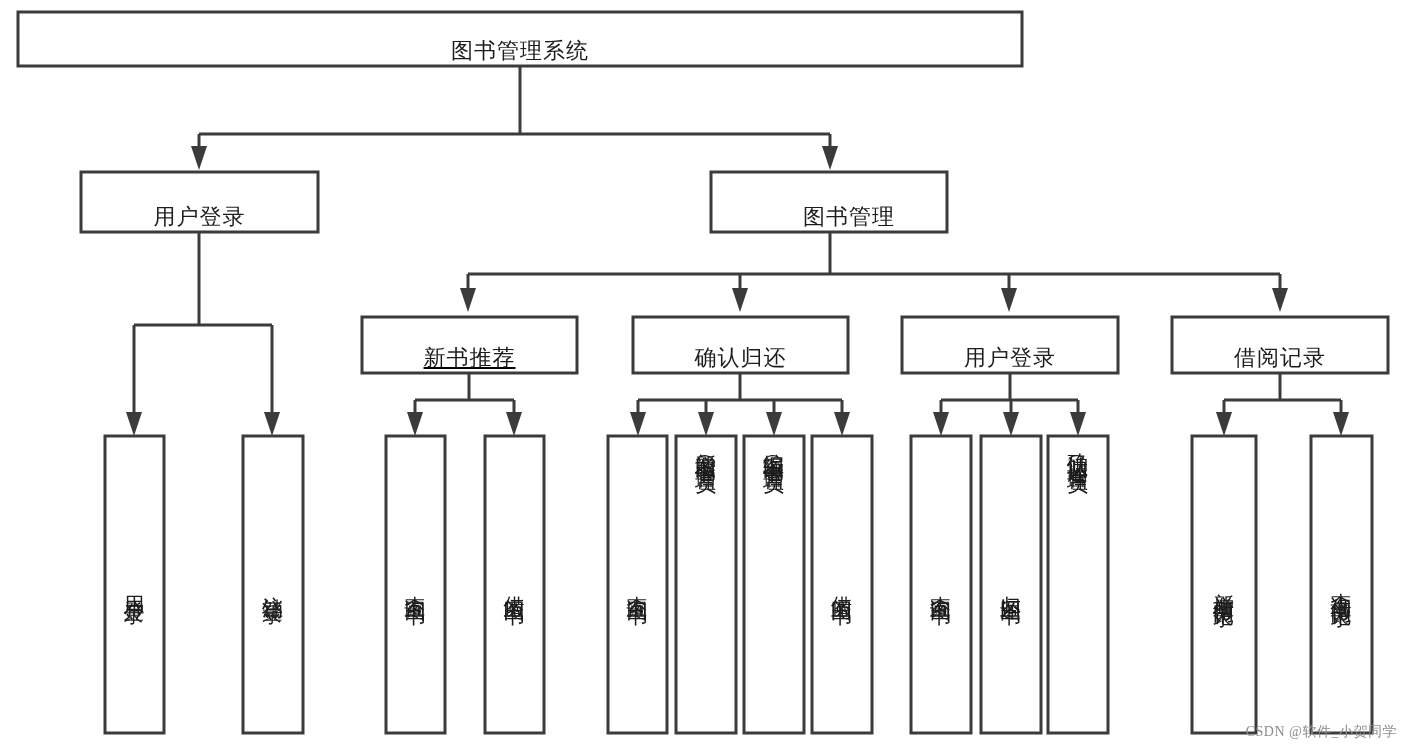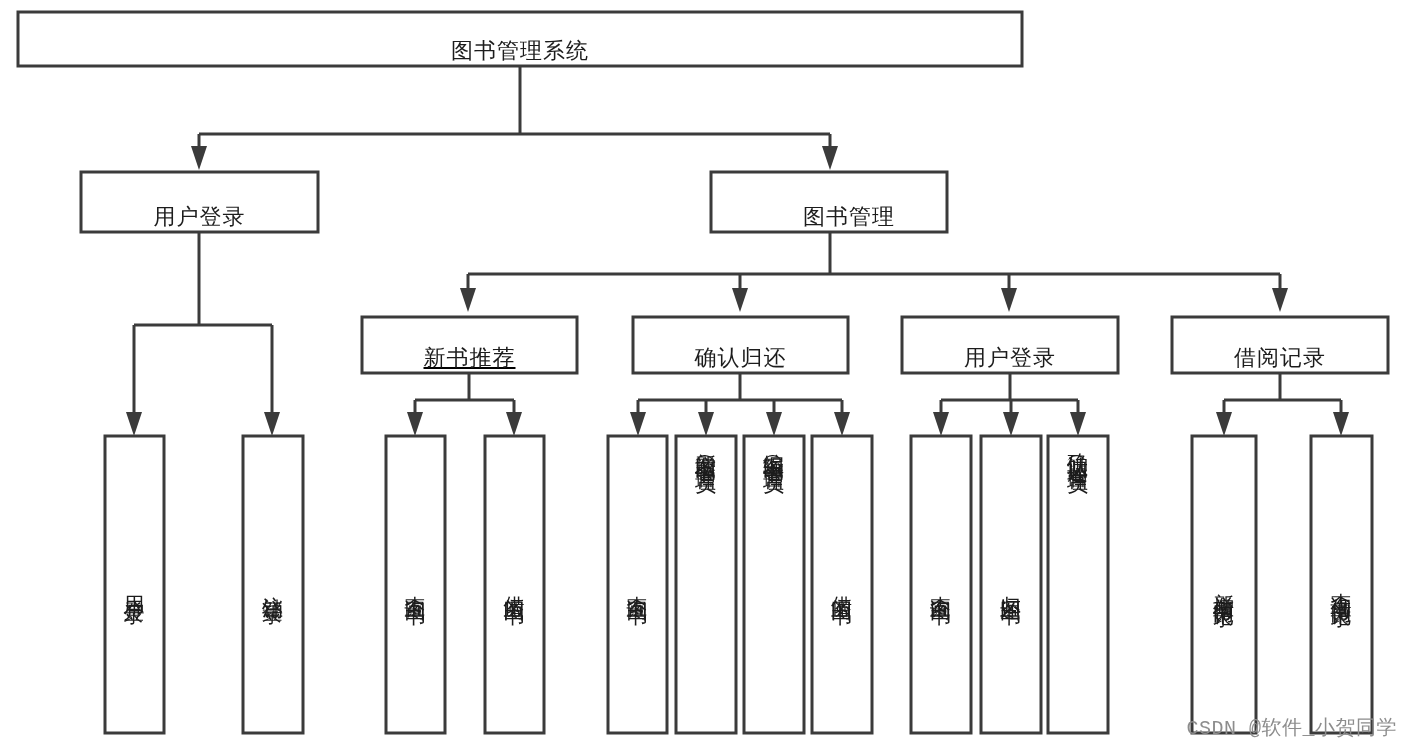--- a/index.html
+++ b/index.html
@@ -68,22 +68,22 @@
     font-family: "Liberation Sans", "DejaVu Sans", sans-serif;
     font-size: 22px;
     color: #1c1c1c;
     letter-spacing: 1px;
     white-space: nowrap;
   }
   #watermark {
     position: absolute;
     right: 8px;
     bottom: 6px;
-    font-family: Liberation Mono, monospace;
-    font-size: 20px;
+    font-family: Liberation Serif, serif;
+    font-size: 14px;
     color: #8d8d8d;
     letter-spacing: 0.5px;
     white-space: nowrap;
   }
 </style>
 </head>
 <body>
 
 <div id="diagram-root">
 

